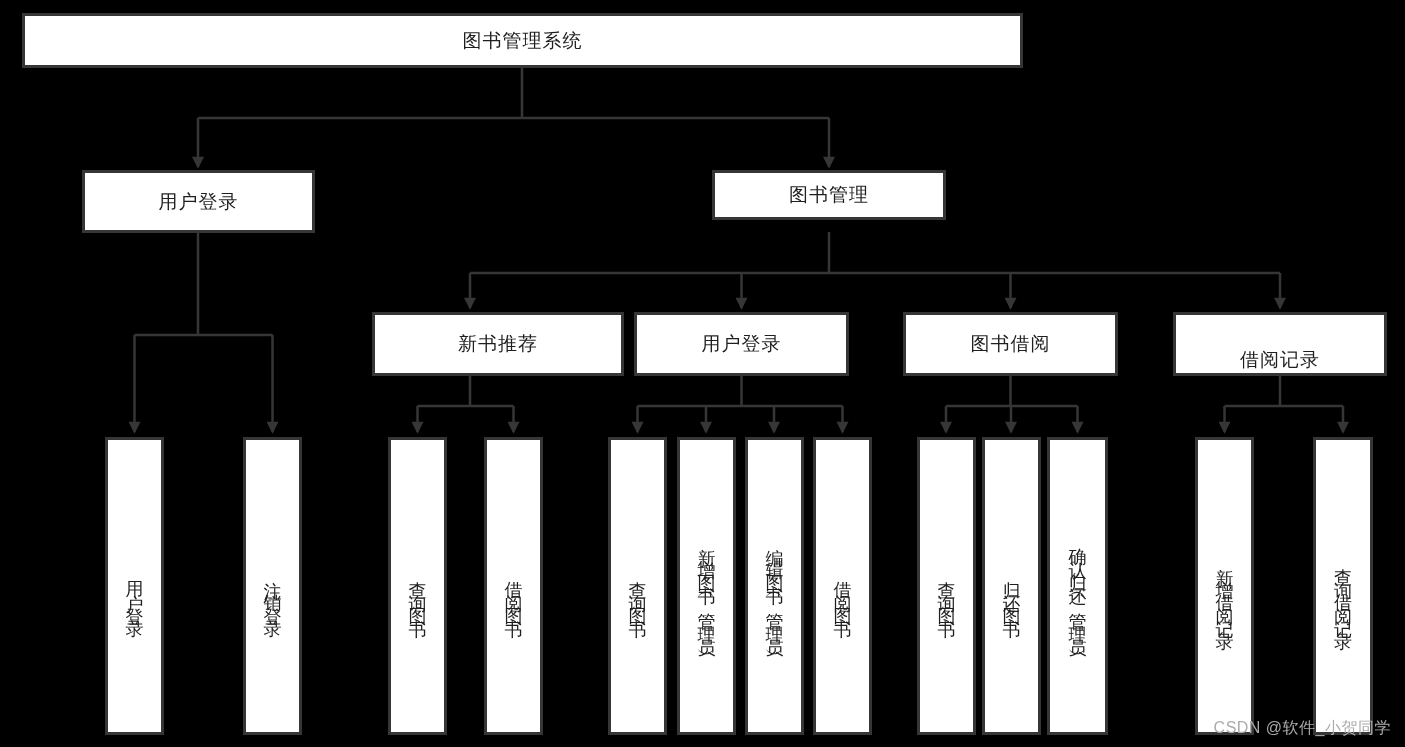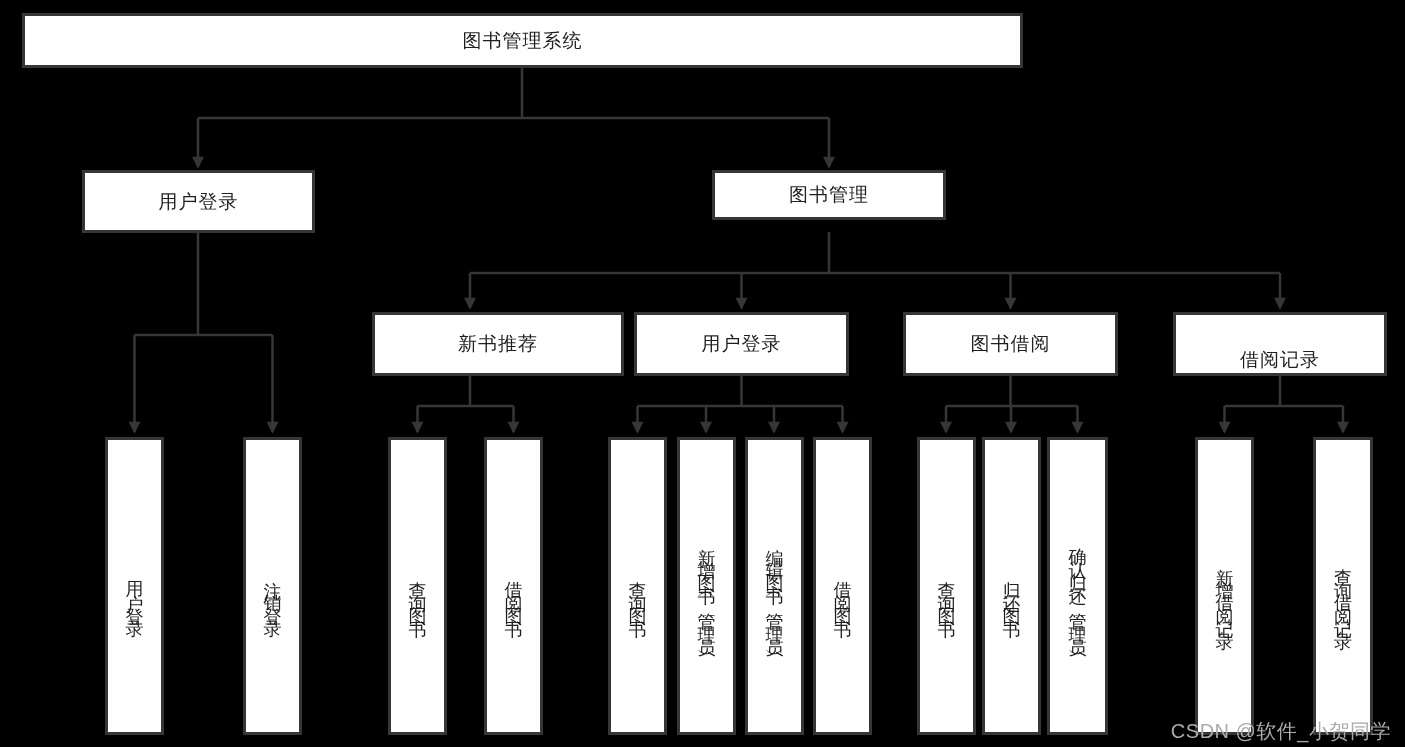--- a/index.html
+++ b/index.html
@@ -53,21 +53,21 @@
   .la1 { left: 105px; }  .la2 { left: 243px; }
   .lb1 { left: 388px; }  .lb2 { left: 484px; }
   .lc1 { left: 608px; }  .lc2 { left: 677px; }
   .lc3 { left: 745px; }  .lc4 { left: 813px; }
   .ld1 { left: 917px; }  .ld2 { left: 982px; }  .ld3 { left: 1047px; width: 61px; }
   .le1 { left: 1195px; } .le2 { left: 1313px; width: 60px; }
   .watermark {
     position: absolute;
     right: 14px;
     top: 718px;
-    font-size: 20px;
+    font-size: 16px;
     letter-spacing: 0.5px;
     color: #ababab;
     z-index: 10;
     white-space: nowrap;
   }
 </style>
 </head>
 <body>
 
 <div class="canvas">

